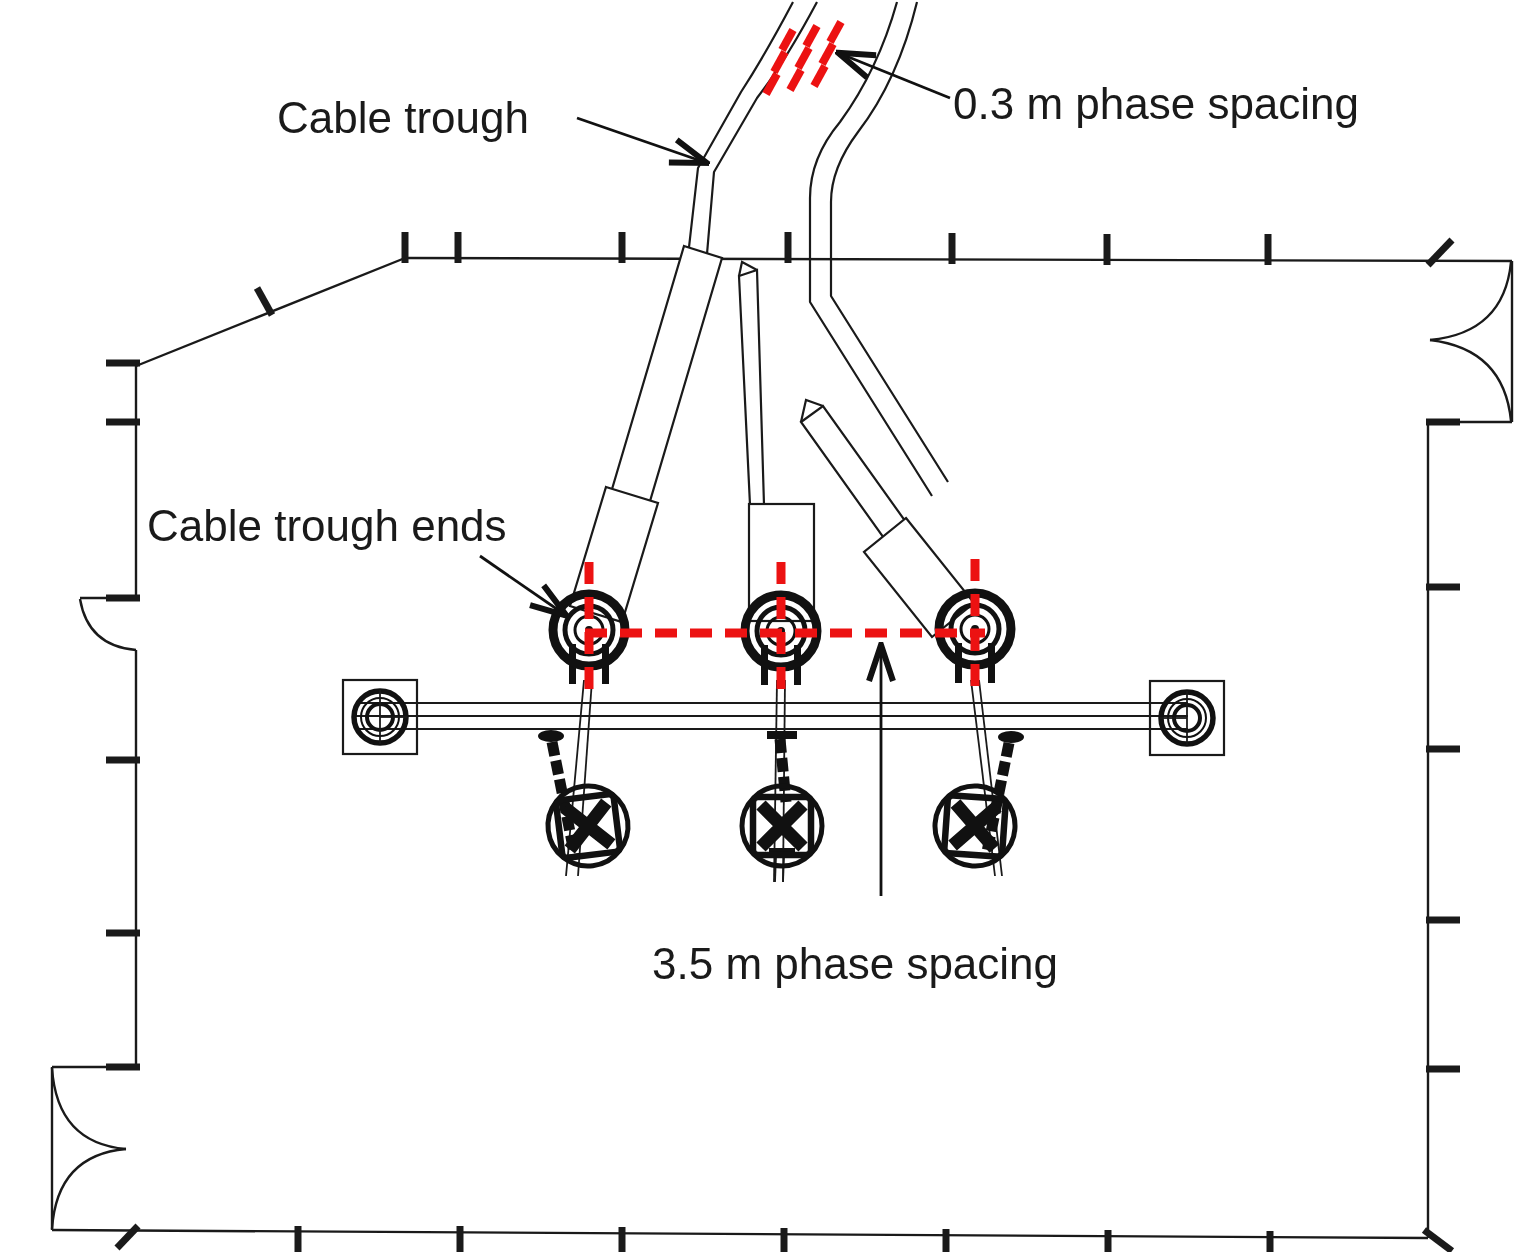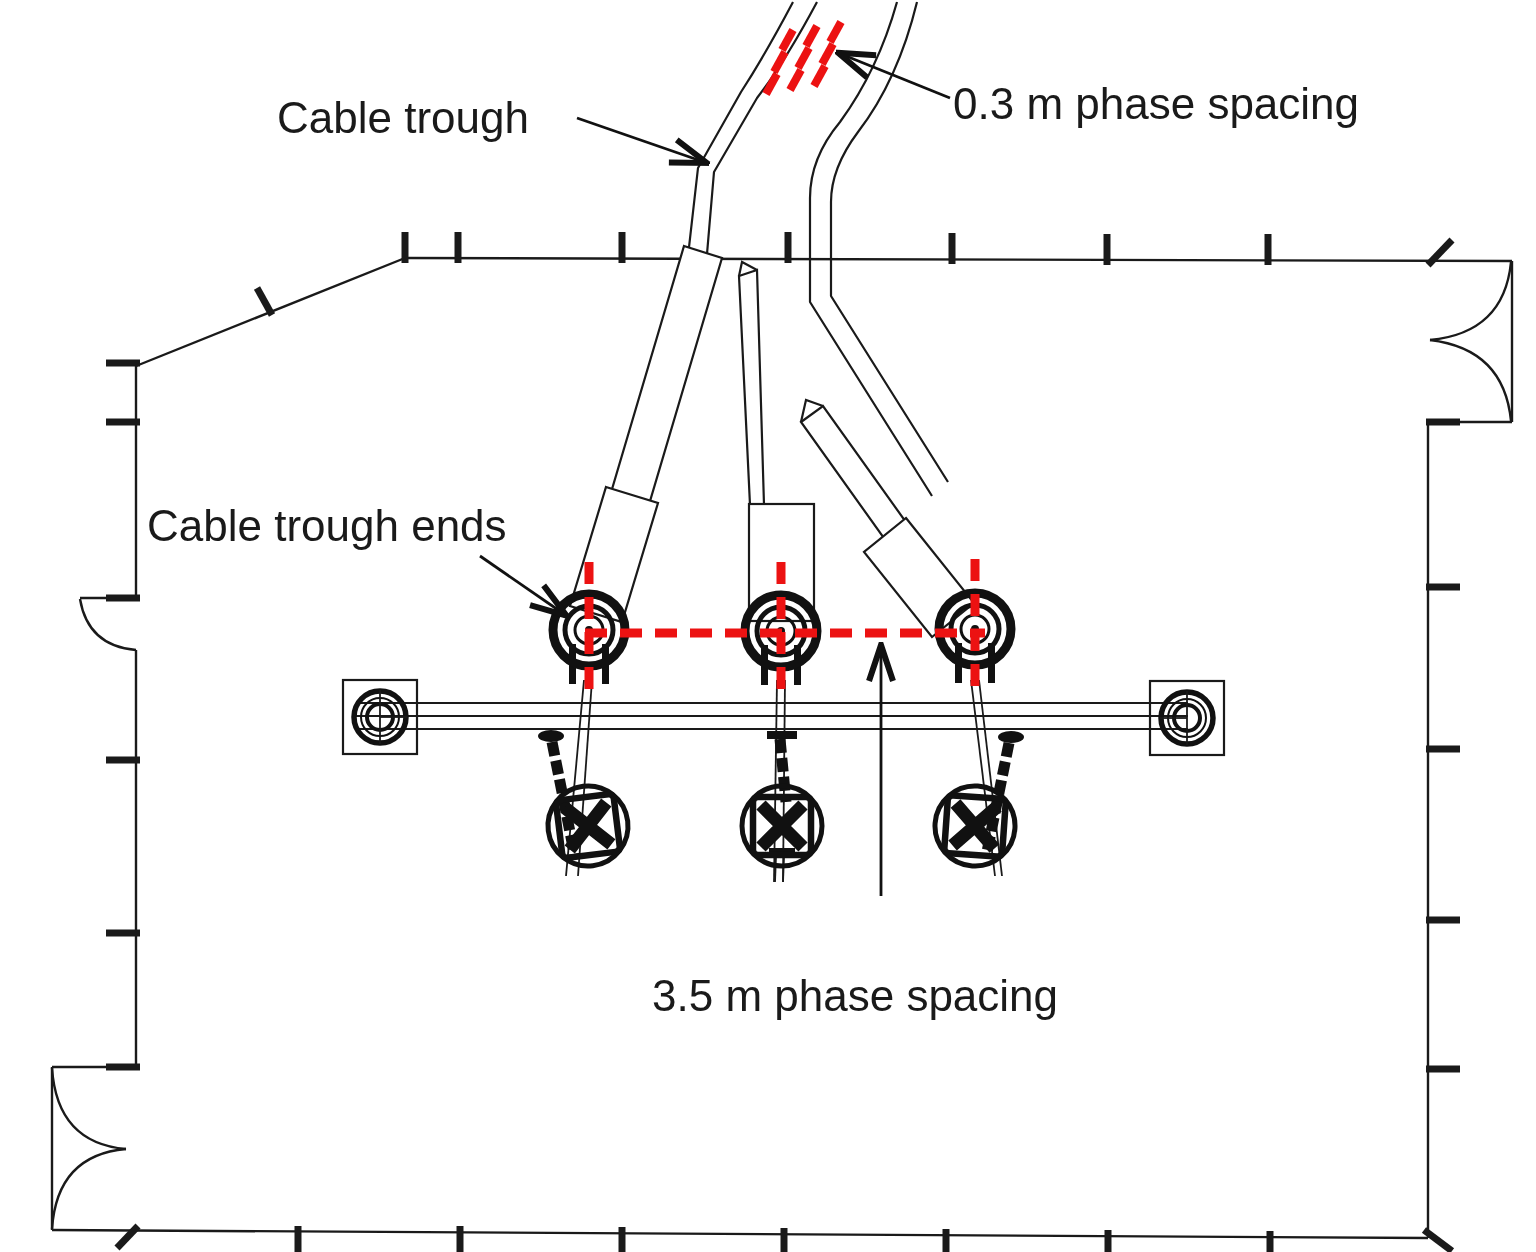--- a/index.html
+++ b/index.html
@@ -226,14 +226,14 @@
       <path class="arrow" d="M881,896 L881,648" marker-end="url(#vhead)"></path>
     </g>
   </svg>
 
   <div class="lbl" style="left:277px; top:94px;">Cable trough</div>
 
   <div class="lbl" style="left:953px; top:80px;text-align:right;">0.3 m phase spacing</div>
 
   <div class="lbl" style="left:147px; top:502px;">Cable trough ends</div>
 
-  <div class="lbl" style="left:652px; top:972px;">3.5 m phase spacing</div>
+  <div class="lbl" style="left:652px; top:940px;">3.5 m phase spacing</div>
 </div>
 
 </body></html>

